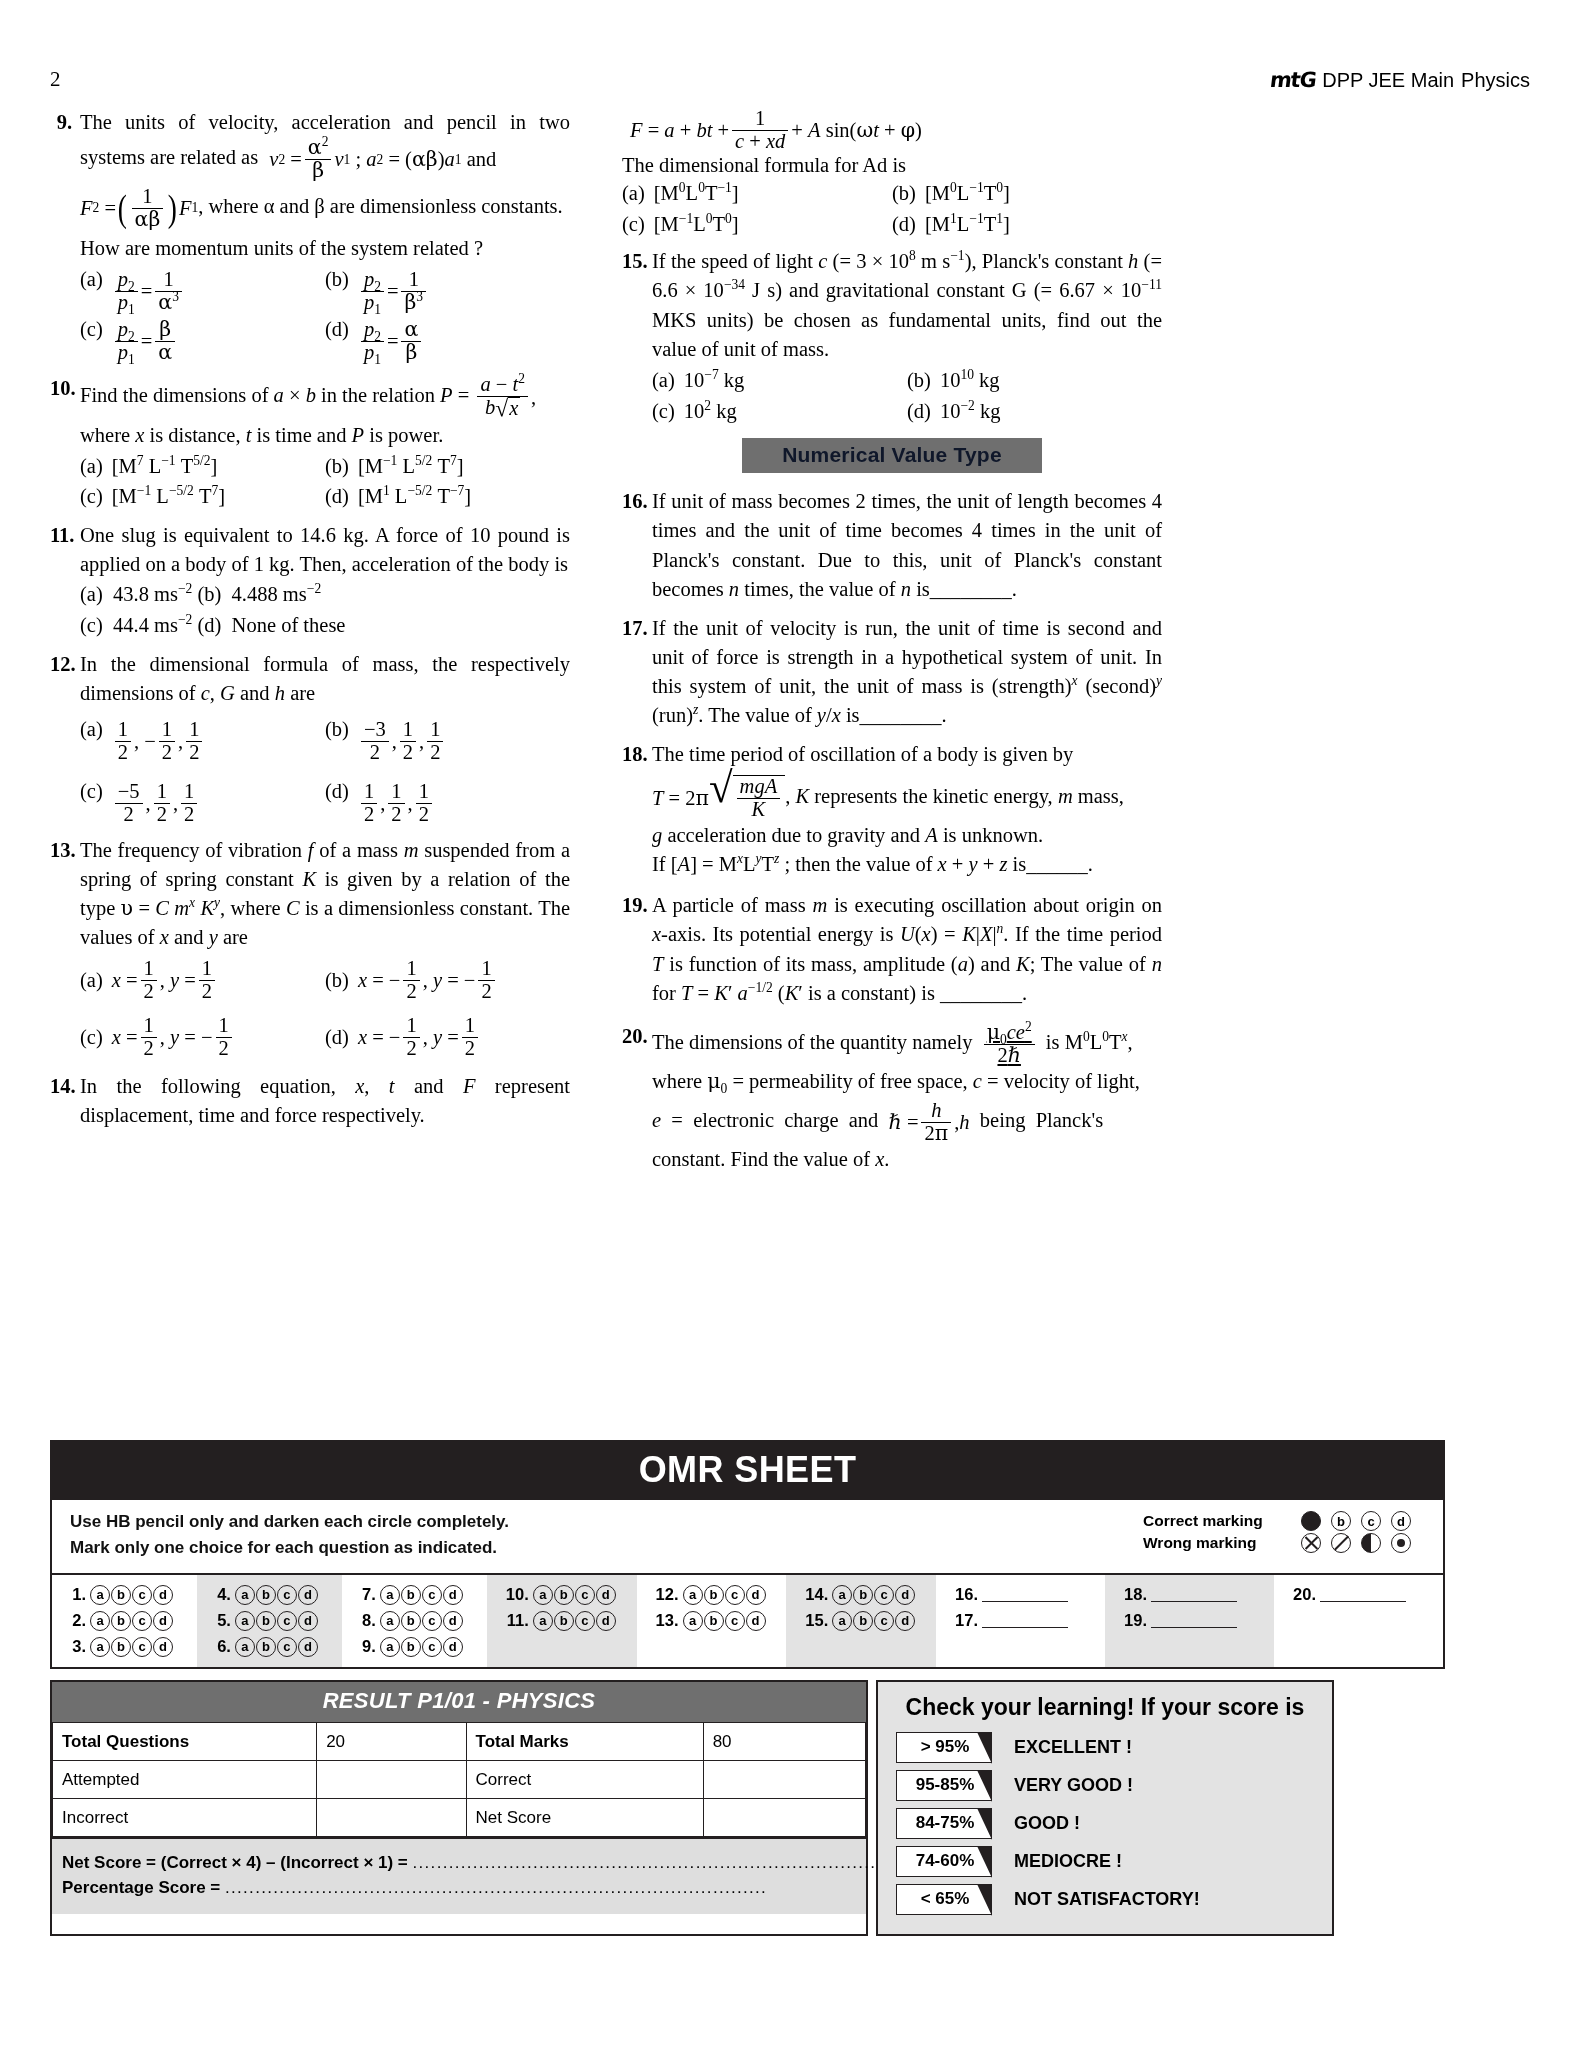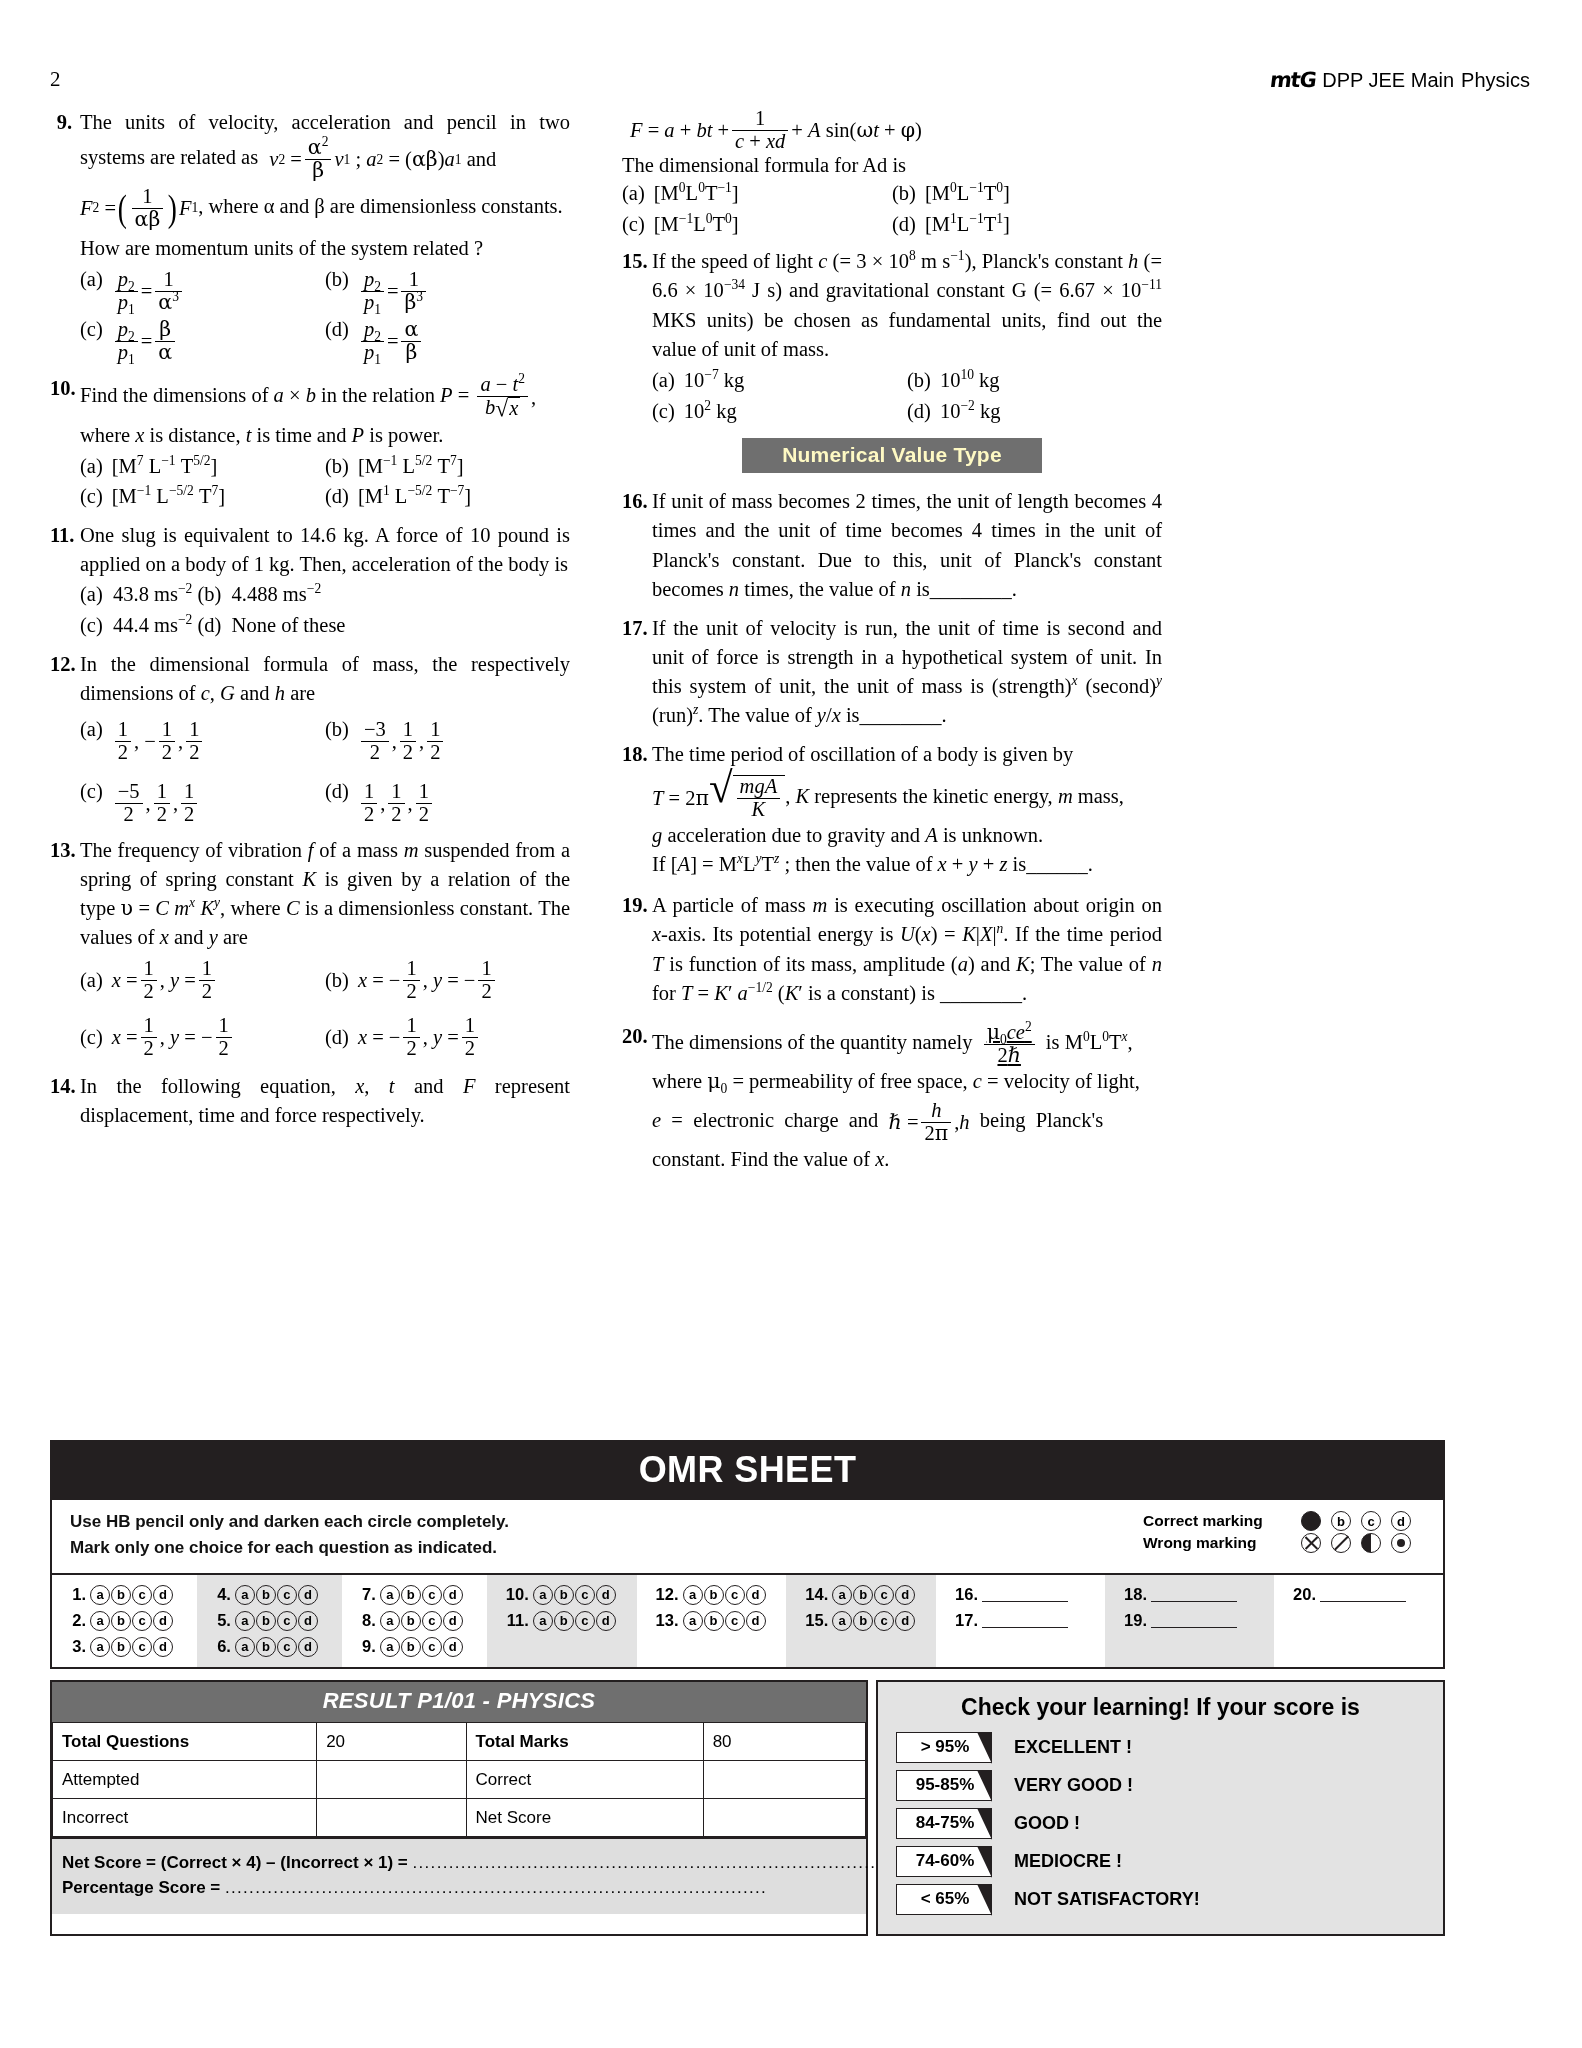--- a/index.html
+++ b/index.html
@@ -86,21 +86,21 @@
     display: inline-block; font-size: 1.85em; line-height: 0.72;
     font-family: "Liberation Serif", serif; transform: scaleX(0.72);
   }
   .sqrt { display: inline-flex; align-items: stretch; vertical-align: middle; }
   .sqrt .rad { font-size: 1.15em; line-height: 1; }
   .sqrt .rbody { border-top: 1.3px solid #000; padding: 0 2px 0 1px; }
   .mathline { display: flex; align-items: center; }
 
   
   .banner {
-    background: #6f6f6f; color: #fef9c3;
+    background: #6f6f6f; color: #0f172a;
     font-family: "Liberation Sans", sans-serif;
     font-weight: bold; font-size: 21px;
     text-align: center; padding: 5px 0 6px 0;
     margin: 12px auto 14px auto;
     width: 300px; letter-spacing: 0.2px;
   }
 
   
   .omr {
     position: absolute;
@@ -183,21 +183,21 @@
     padding: 2px 9px; font-size: 17px;
   }
   .rtable td.lbl { font-weight: normal; }
   .rtable td.hdlbl { font-weight: bold; }
   .c1 { width: 265px; } .c2 { width: 150px; } .c3 { width: 238px; } .c4 { width: 163px; }
   .rfoot { background: #dedede; border-top: 2.2px solid #231f20; padding: 9px 10px 11px 10px; }
   .rfoot div { font-size: 17px; font-weight: bold; white-space: nowrap; margin: 5px 0; }
   .dots { letter-spacing: 1.3px; font-weight: normal; }
 
   .learn-box {
-    width: 569px; border: 2.5px solid #231f20;
+    width: 458px; border: 2.5px solid #231f20;
     background: #e3e3e3; padding: 10px 0 12px 0;
   }
   .learn-title {
     text-align: center; font-weight: bold; font-size: 23px;
     margin: 2px 0 11px 0;
   }
   .learn-row { display: flex; align-items: center; margin: 7px 0 7px 18px; }
   .tagbox {
     position: relative; background: #fff; border: 1.6px solid #231f20;
     font-weight: bold; font-size: 17px; padding: 4px 8px 5px 10px;

